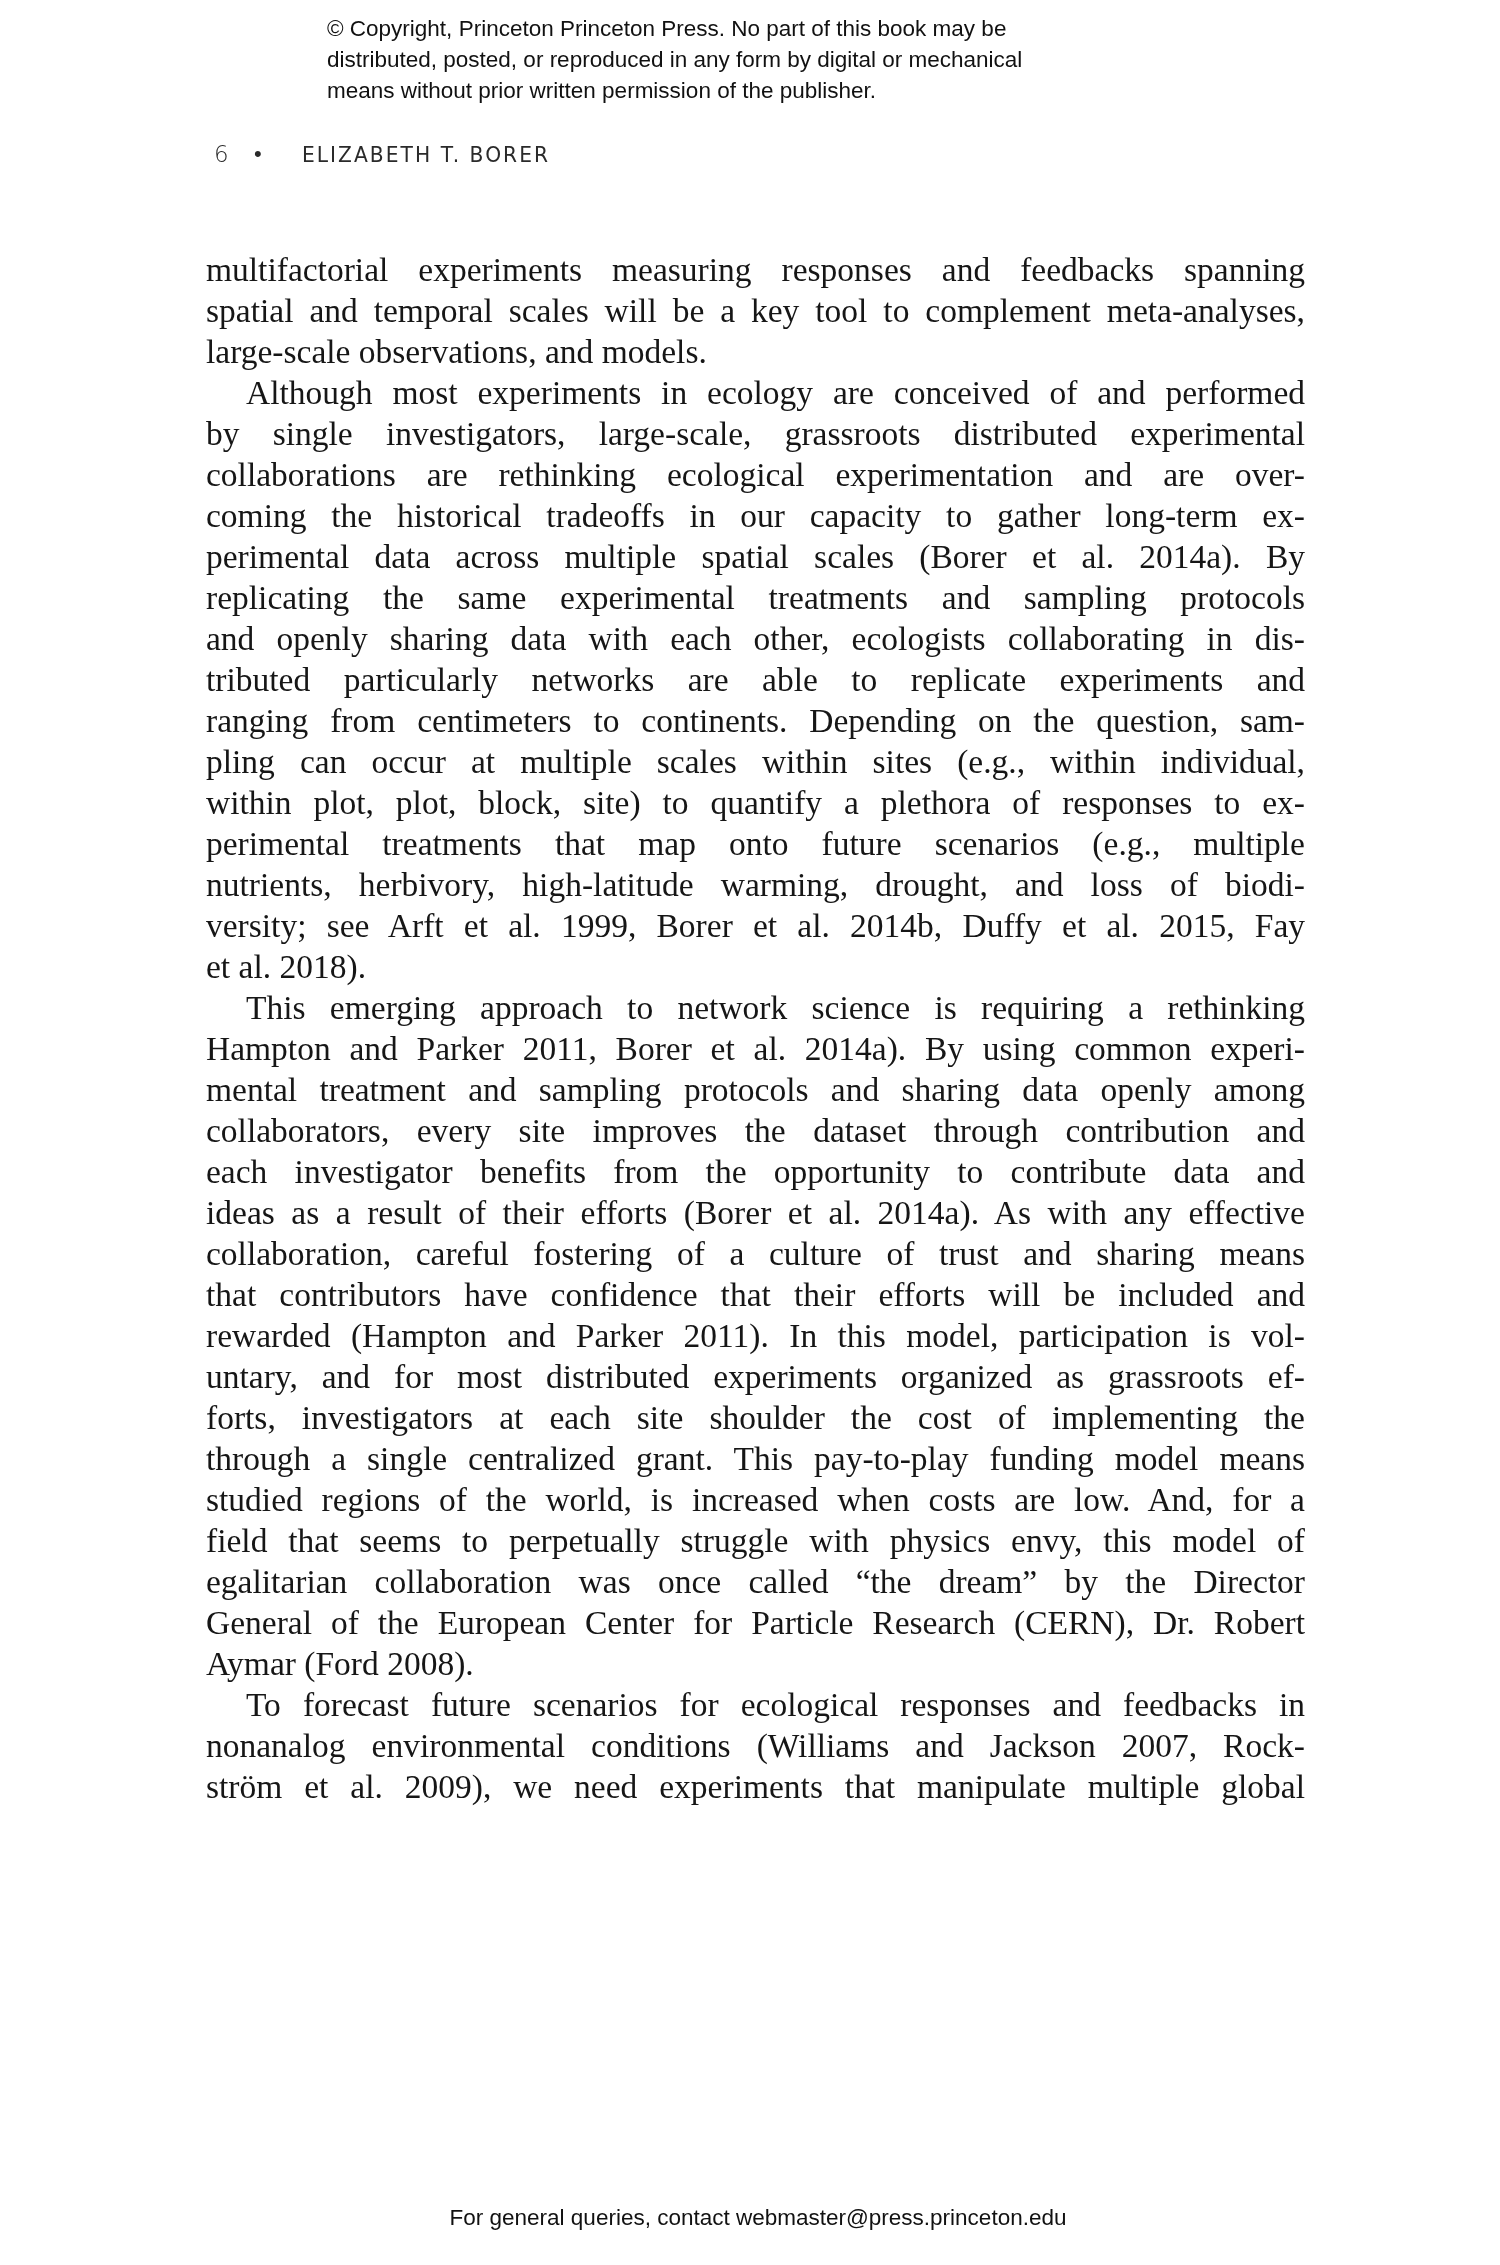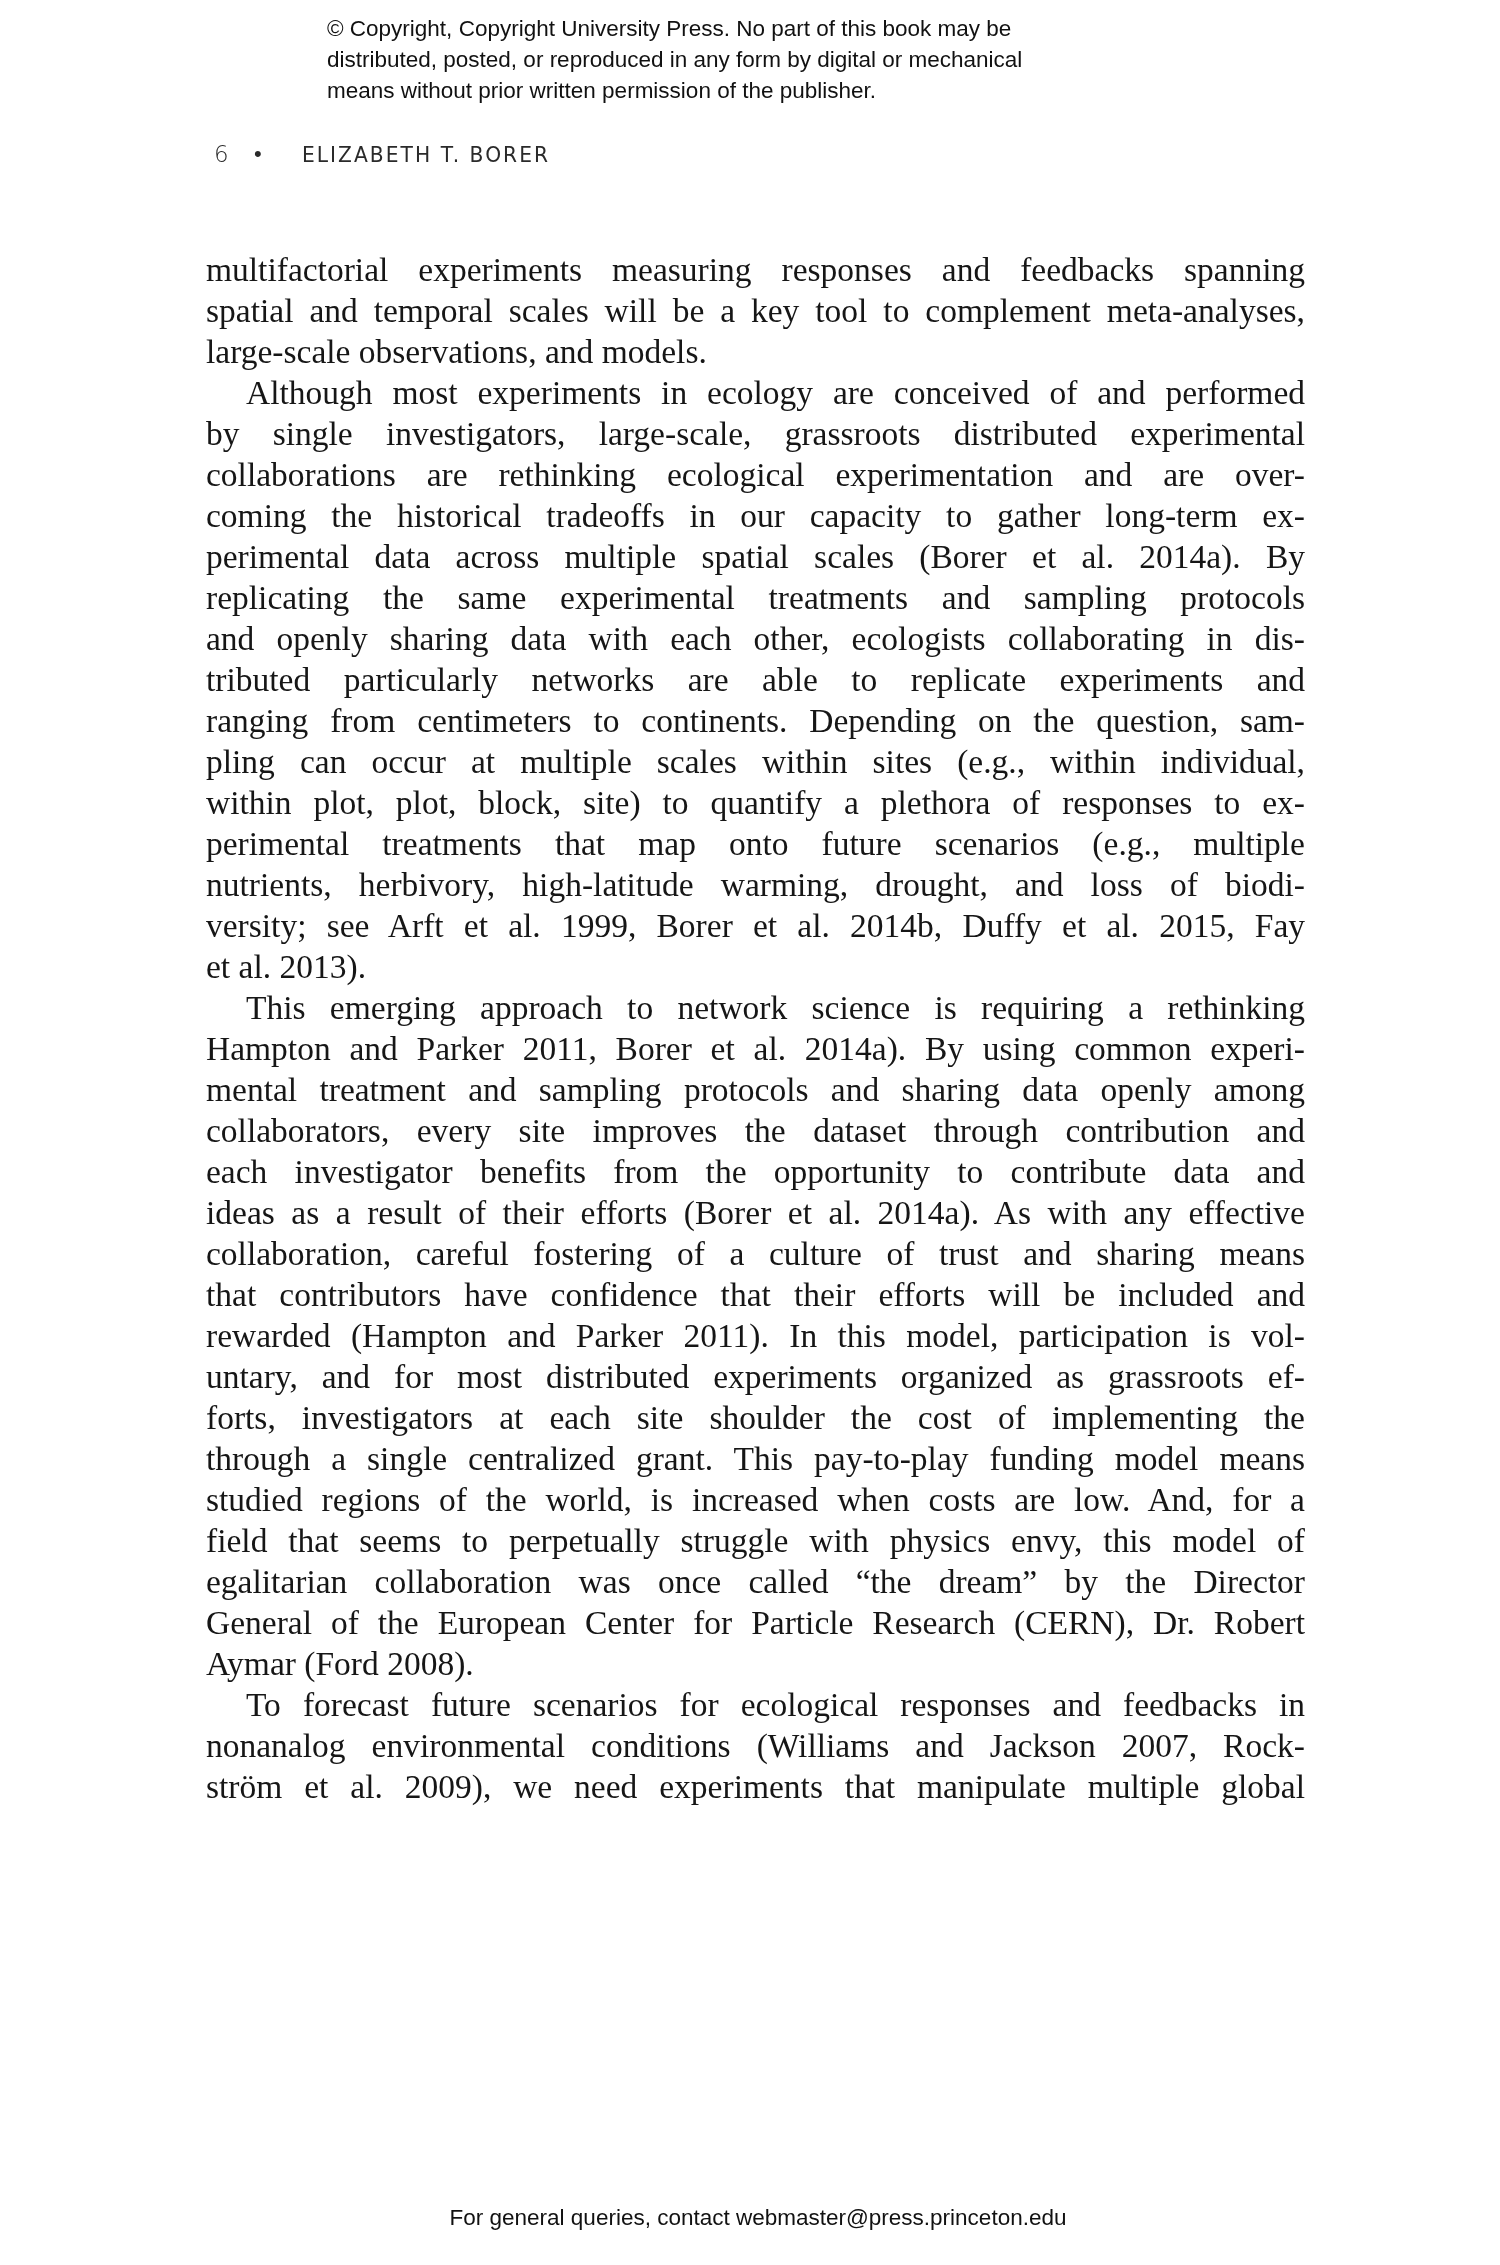--- a/index.html
+++ b/index.html
@@ -86,21 +86,21 @@
       font-family: "Liberation Sans", sans-serif;
       font-size: 22.5px;
       line-height: 31px;
       color: #111111;
     }
   </style>
 </head>
 <body>
 
 <div class="copyright">
-  <div>© Copyright, Copyright University Press. No part of this book may be</div>
+  <div>© Copyright, Princeton Princeton Press. No part of this book may be</div>
   <div>distributed, posted, or reproduced in any form by digital or mechanical</div>
   <div>means without prior written permission of the publisher.</div>
 </div>
 
 <div class="running-head">
   <span class="page-num">6</span>
   <span class="bullet">•</span>
   <span class="author">ELIZABETH T. BORER</span>
 </div>
 
@@ -115,21 +115,21 @@
     <span class="line">perimental data across multiple spatial scales (Borer et al. 2014a). By</span>
     <span class="line">replicating the same experimental treatments and sampling protocols</span>
     <span class="line">and openly sharing data with each other, ecologists collaborating in dis-</span>
     <span class="line">tributed particularly networks are able to replicate experiments and</span>
     <span class="line">ranging from centimeters to continents. Depending on the question, sam-</span>
     <span class="line">pling can occur at multiple scales within sites (e.g., within individual,</span>
     <span class="line">within plot, plot, block, site) to quantify a plethora of responses to ex-</span>
     <span class="line">perimental treatments that map onto future scenarios (e.g., multiple</span>
     <span class="line">nutrients, herbivory, high-latitude warming, drought, and loss of biodi-</span>
     <span class="line">versity; see Arft et al. 1999, Borer et al. 2014b, Duffy et al. 2015, Fay</span>
-    <span class="line last">et al. 2013).</span>
+    <span class="line last">et al. 2018).</span>
     <span class="line indent">This emerging approach to network science is requiring a rethinking</span>
     <span class="line">Hampton and Parker 2011, Borer et al. 2014a). By using common experi-</span>
     <span class="line">mental treatment and sampling protocols and sharing data openly among</span>
     <span class="line">collaborators, every site improves the dataset through contribution and</span>
     <span class="line">each investigator benefits from the opportunity to contribute data and</span>
     <span class="line">ideas as a result of their efforts (Borer et al. 2014a). As with any effective</span>
     <span class="line">collaboration, careful fostering of a culture of trust and sharing means</span>
     <span class="line">that contributors have confidence that their efforts will be included and</span>
     <span class="line">rewarded (Hampton and Parker 2011). In this model, participation is vol-</span>
     <span class="line">untary, and for most distributed experiments organized as grassroots ef-</span>

